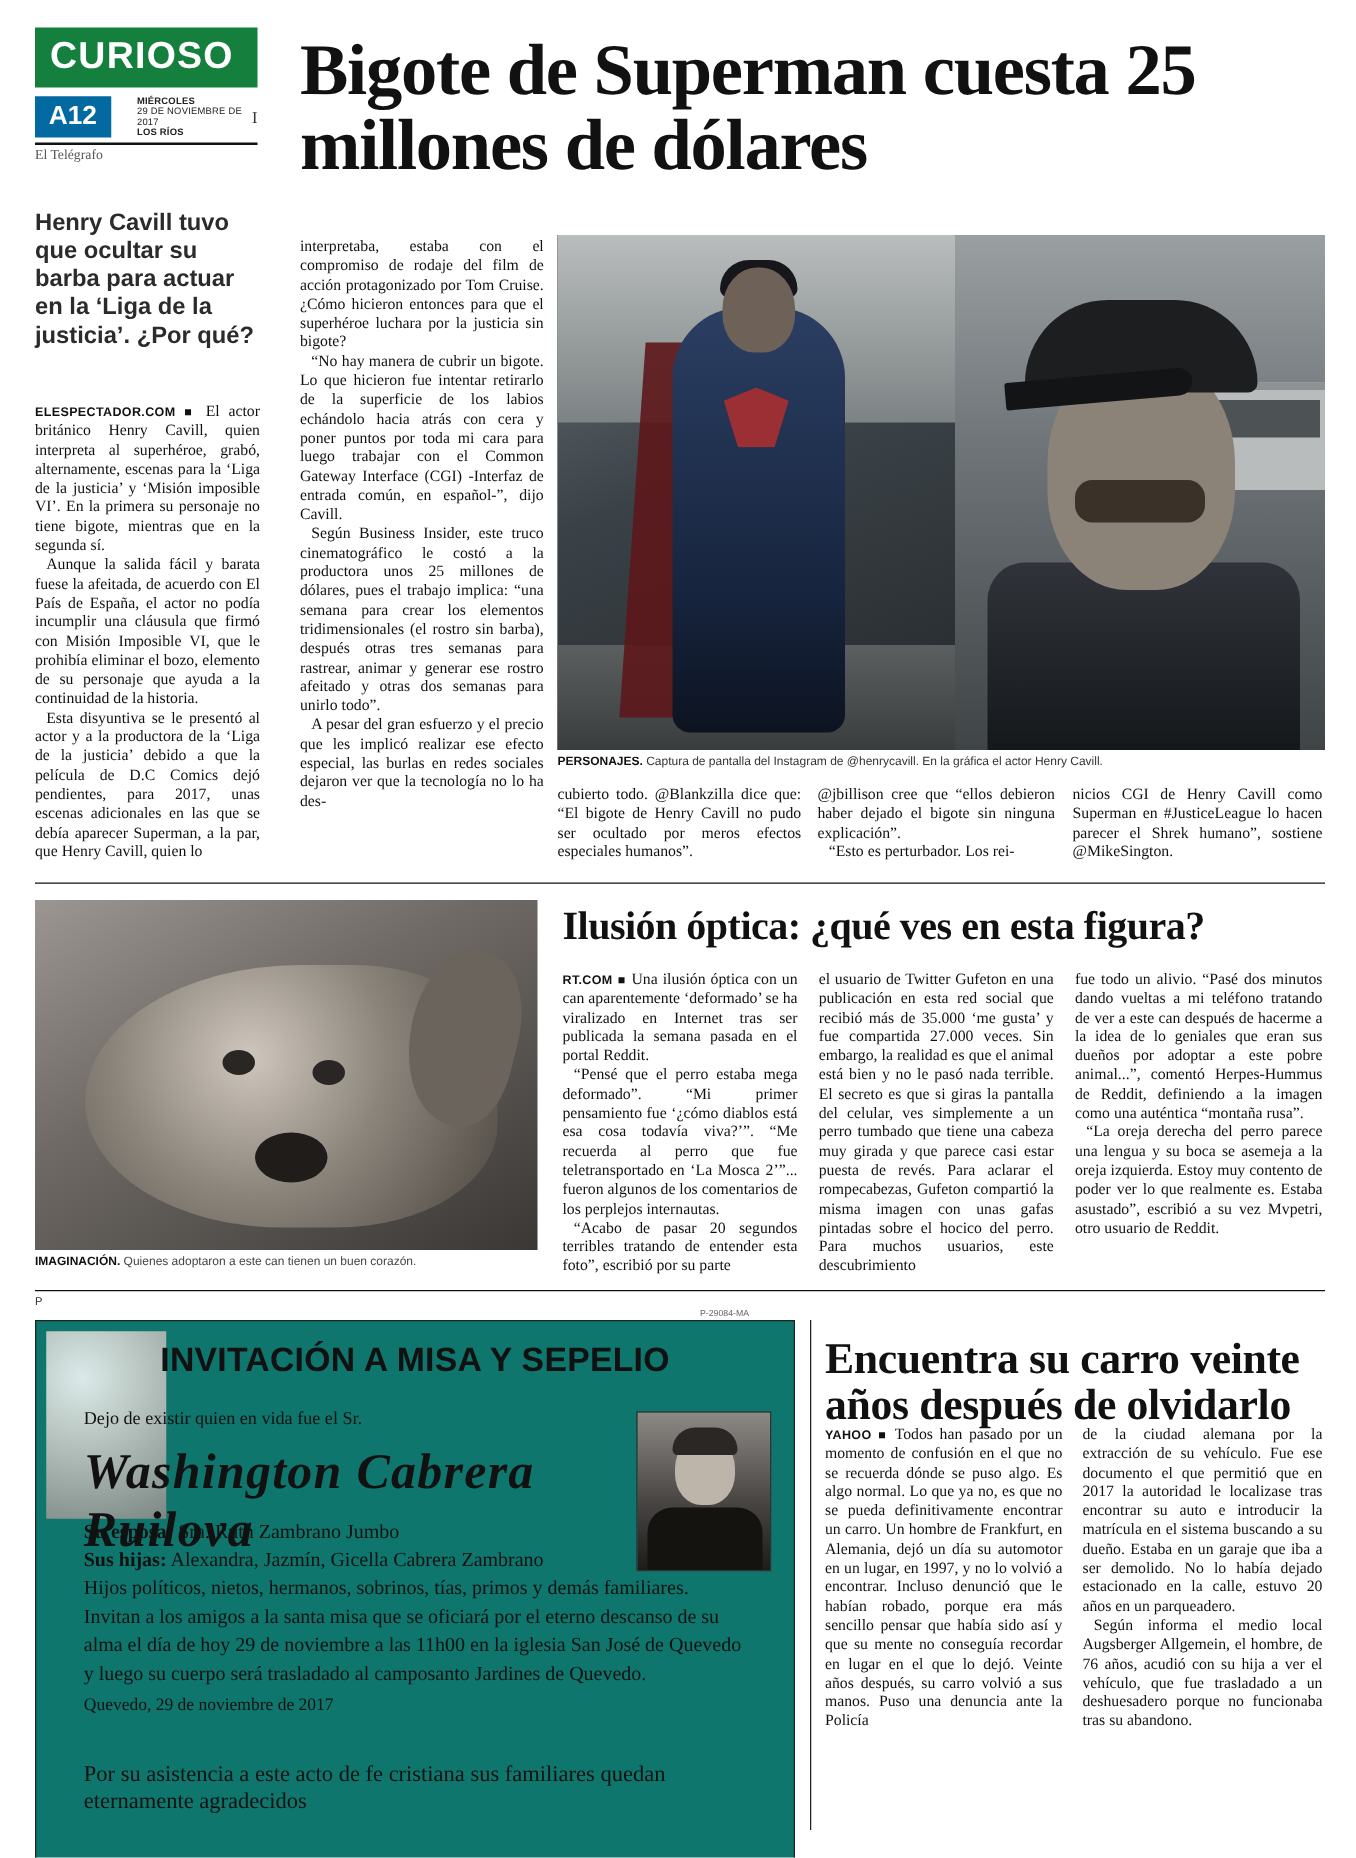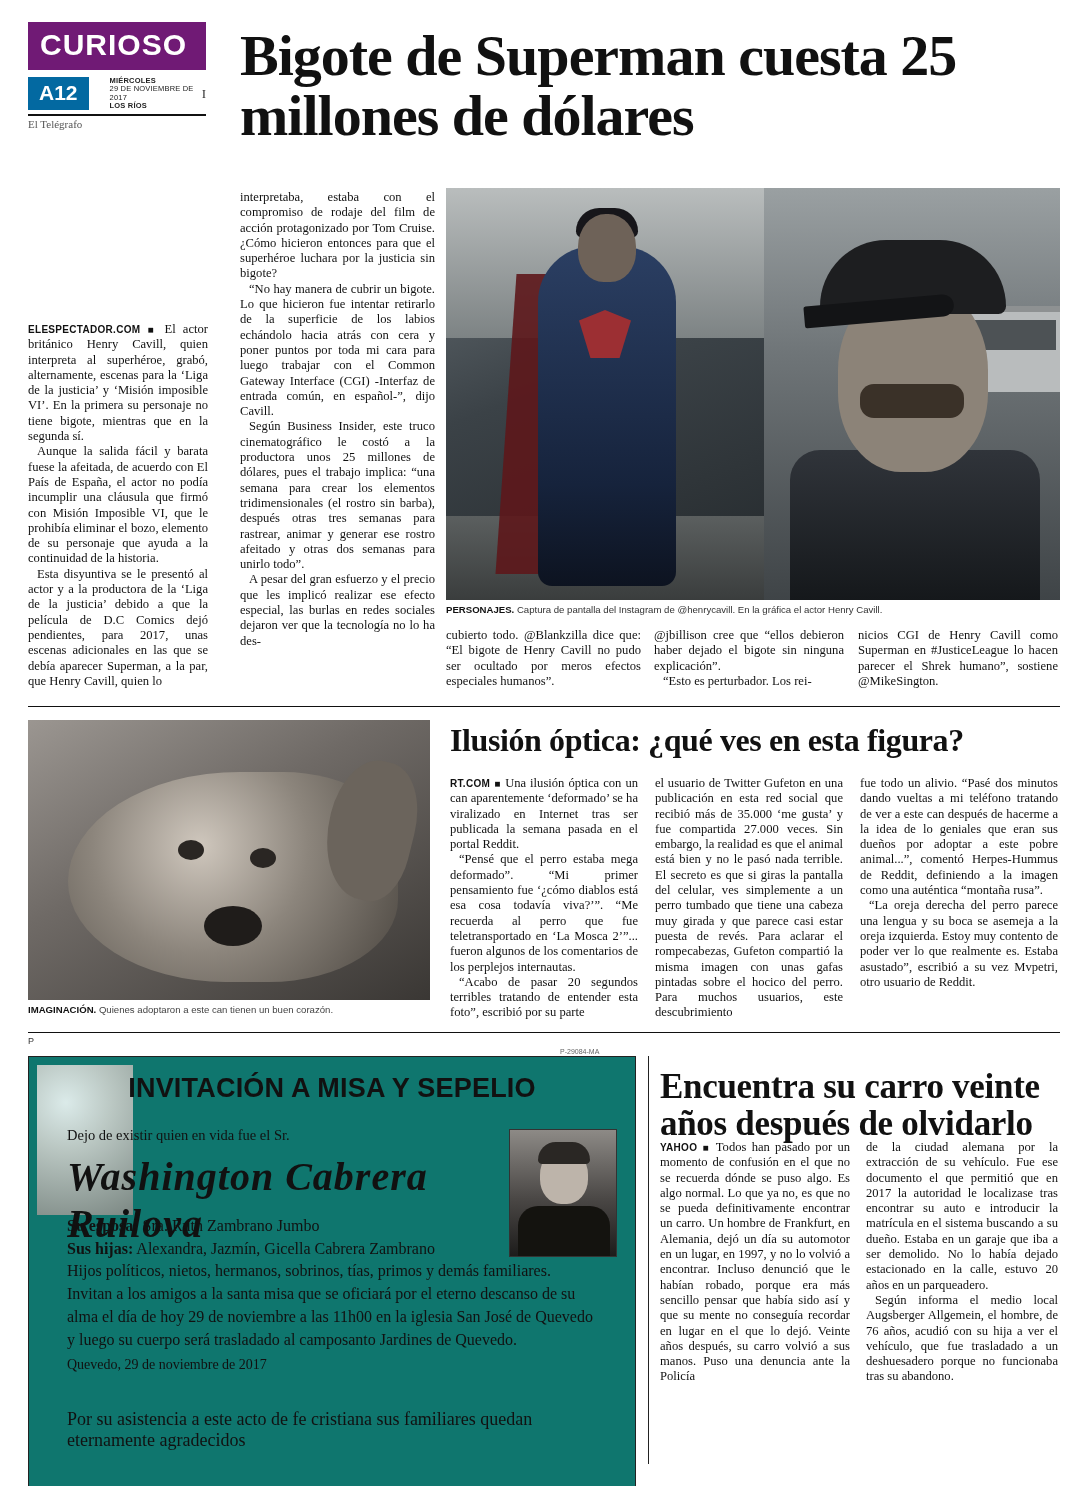--- a/index.html
+++ b/index.html
@@ -12,21 +12,21 @@
     position:relative;
     overflow:hidden;
   }
   .page { position:absolute; inset:0; }
 
   
   .masthead {
     position:absolute; left:28px; top:22px; width:178px;
   }
   .curioso-box {
-    background:#701a75; color:#fff;
+    background:#15803d; color:#fff;
     padding:6px 10px 8px 12px;
     font-family:"Liberation Sans", sans-serif;
     font-weight:bold; font-size:30px; letter-spacing:1px;
   }
   .mast-row {
     display:flex; align-items:center; margin-top:7px;
   }
   .pagenum {
     background:#0369a1; color:#fff;
     font-family:"Liberation Sans", sans-serif;
@@ -233,20 +233,21 @@
         <div class="d3">LOS RÍOS</div>
       </div>
       <div class="mast-rightmark">I</div>
     </div>
     <div class="mast-rule"></div>
     <div class="mast-el">El Telégrafo</div>
   </div>
 
   <div class="headline">Bigote de Superman cuesta 25 millones de dólares</div>
 
+  <div class="deck">Henry Cavill tuvo que ocultar su barba para actuar en la ‘Liga de la justicia’. ¿Por qué?</div>
 
   <div class="col c1">
     <p class="first"><span class="src">ELESPECTADOR.COM</span> <span class="bullet">■</span> <span>El actor británico Henry Cavill, quien interpreta al superhéroe, grabó, alternamente, escenas para la ‘Liga de la justicia’ y ‘Misión imposible VI’. En la primera su personaje no tiene bigote, mientras que en la segunda sí.</span></p>
     <p>Aunque la salida fácil y barata fuese la afeitada, de acuerdo con El País de España, el actor no podía incumplir una cláusula que firmó con Misión Imposible VI, que le prohibía eliminar el bozo, elemento de su personaje que ayuda a la continuidad de la historia.</p>
     <p>Esta disyuntiva se le presentó al actor y a la productora de la ‘Liga de la justicia’ debido a que la película de D.C Comics dejó pendientes, para 2017, unas escenas adicionales en las que se debía aparecer Superman, a la par, que Henry Cavill, quien lo</p>
   </div>
 
   <div class="col c2">
     <p class="first">interpretaba, estaba con el compromiso de rodaje del film de acción protagonizado por Tom Cruise. ¿Cómo hicieron entonces para que el superhéroe luchara por la justicia sin bigote?</p>
     <p>“No hay manera de cubrir un bigote. Lo que hicieron fue intentar retirarlo de la superficie de los labios echándolo hacia atrás con cera y poner puntos por toda mi cara para luego trabajar con el Common Gateway Interface (CGI) -Interfaz de entrada común, en español-”, dijo Cavill.</p>

